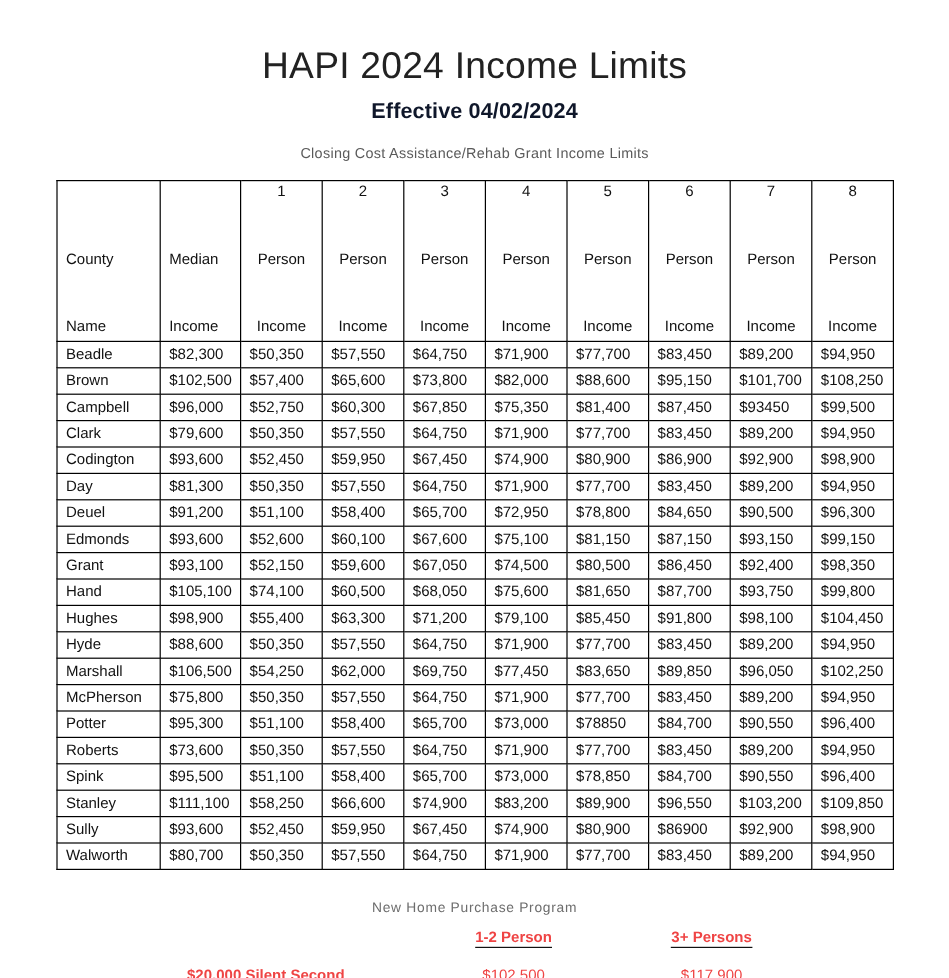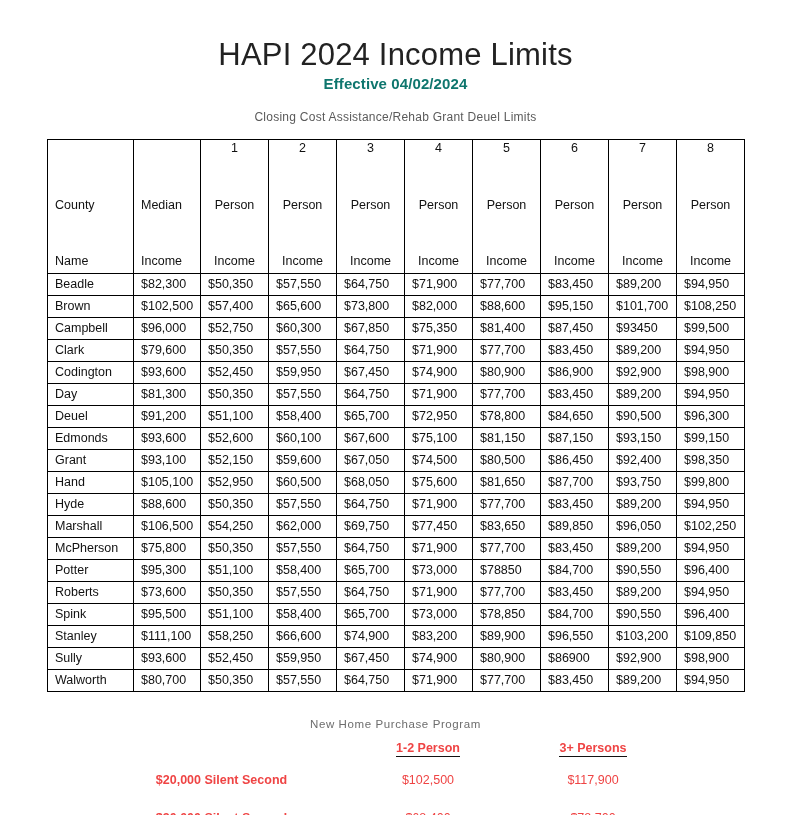--- a/index.html
+++ b/index.html
@@ -31,24 +31,24 @@
   }
   .doc-title {
     font-size: 31px;
     font-weight: 300;
     letter-spacing: 0.2px;
     color: #222222;
     line-height: 1.2;
     margin: 0;
   }
   .doc-subtitle {
-    font-size: 15px;
+    font-size: 18px;
     font-weight: bold;
-    color: #0f766e;
-    margin-top: 2px;
+    color: #0f172a;
+    margin-top: 9px;
     letter-spacing: 0.1px;
   }
   .section-caption {
     font-size: 12px;
     font-weight: normal;
     color: #5a5a5a;
     margin-top: 18px;
     letter-spacing: 0.25px;
   }
 
@@ -150,21 +150,21 @@
   table.newhome .blank { width: 230px; }
 </style>
 </head>
 <body>
 
 <div class="page">
 
   <div class="header">
     <div class="doc-title">HAPI 2024 Income Limits</div>
     <div class="doc-subtitle">Effective 04/02/2024</div>
-    <div class="section-caption">Closing Cost Assistance/Rehab Grant Deuel Limits</div>
+    <div class="section-caption">Closing Cost Assistance/Rehab Grant Income Limits</div>
   </div>
 
   <div class="table-wrap">
     <table class="limits">
       <colgroup>
         <col class="c-county">
         <col class="c-median">
         <col class="c-person">
           <col class="c-person">
           <col class="c-person">
@@ -333,28 +333,40 @@
             <td class="amount">$67,050</td>
             <td class="amount">$74,500</td>
             <td class="amount">$80,500</td>
             <td class="amount">$86,450</td>
             <td class="amount">$92,400</td>
             <td class="amount">$98,350</td>
           </tr>
           <tr>
             <td class="county">Hand</td>
             <td class="amount">$105,100</td>
-            <td class="amount">$52,950</td>
+            <td class="amount">$74,100</td>
             <td class="amount">$60,500</td>
             <td class="amount">$68,050</td>
             <td class="amount">$75,600</td>
             <td class="amount">$81,650</td>
             <td class="amount">$87,700</td>
             <td class="amount">$93,750</td>
             <td class="amount">$99,800</td>
+          </tr>
+          <tr>
+            <td class="county">Hughes</td>
+            <td class="amount">$98,900</td>
+            <td class="amount">$55,400</td>
+            <td class="amount">$63,300</td>
+            <td class="amount">$71,200</td>
+            <td class="amount">$79,100</td>
+            <td class="amount">$85,450</td>
+            <td class="amount">$91,800</td>
+            <td class="amount">$98,100</td>
+            <td class="amount">$104,450</td>
           </tr>
           <tr>
             <td class="county">Hyde</td>
             <td class="amount">$88,600</td>
             <td class="amount">$50,350</td>
             <td class="amount">$57,550</td>
             <td class="amount">$64,750</td>
             <td class="amount">$71,900</td>
             <td class="amount">$77,700</td>
             <td class="amount">$83,450</td>

